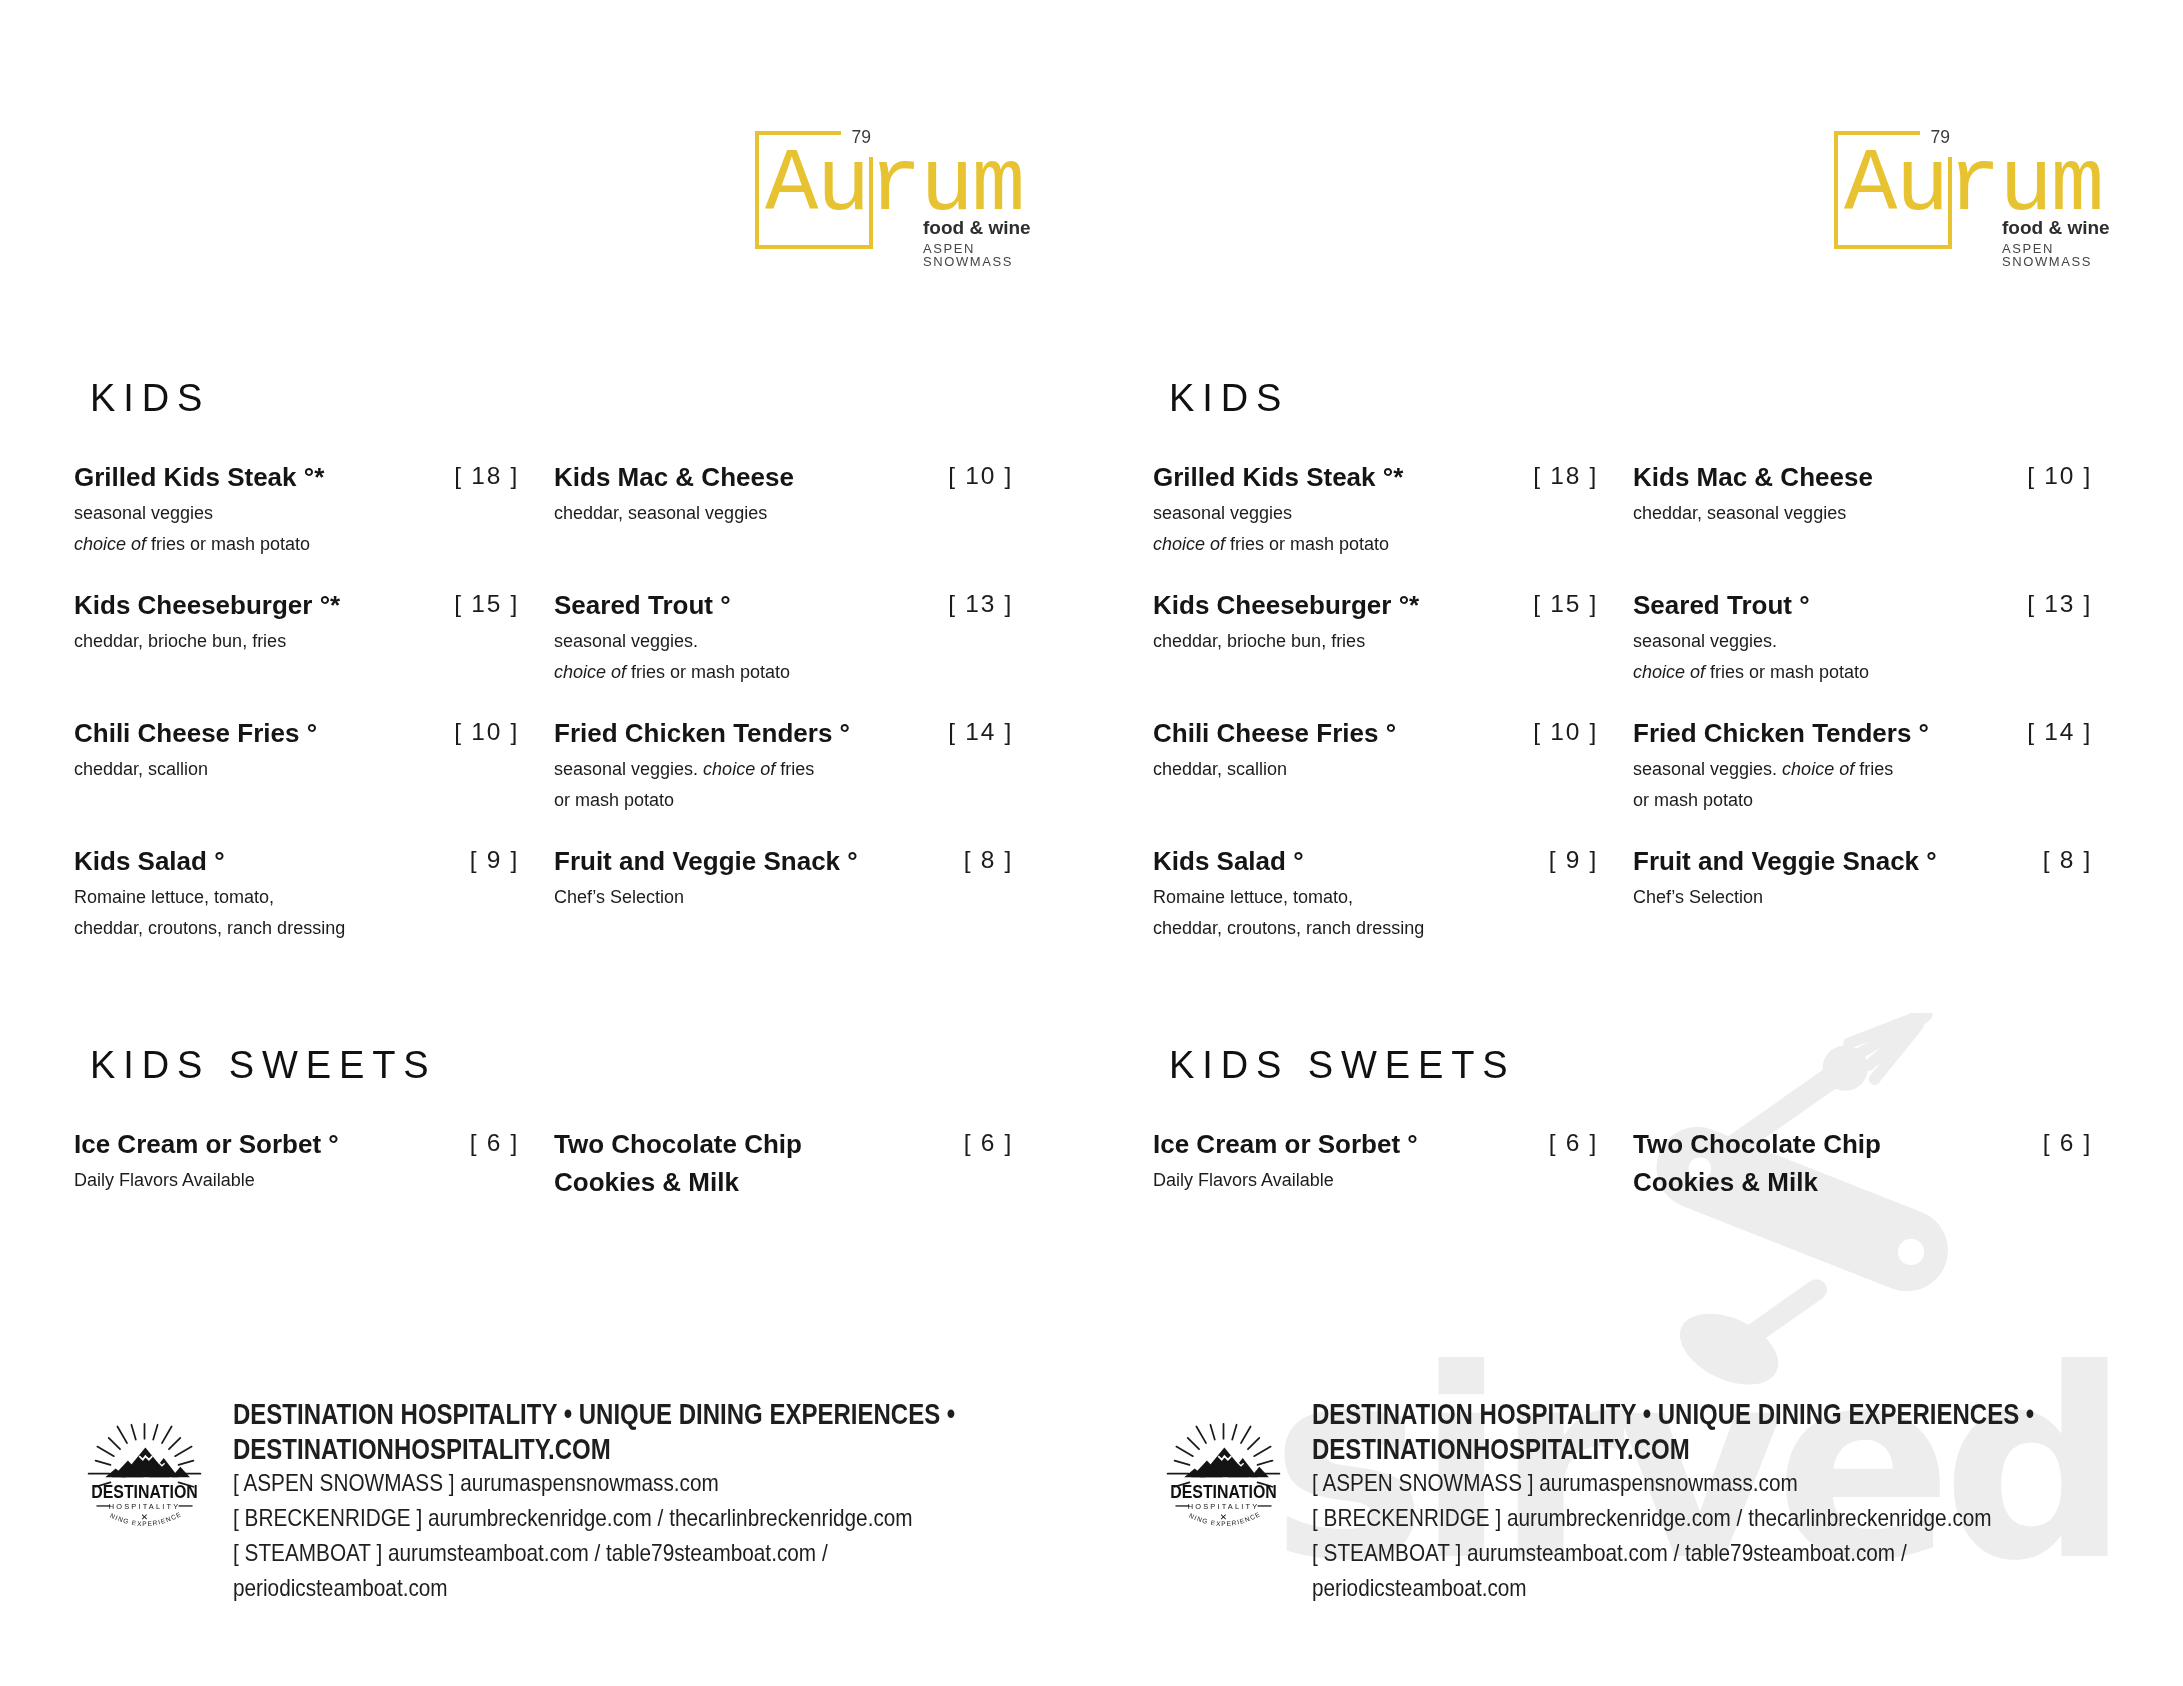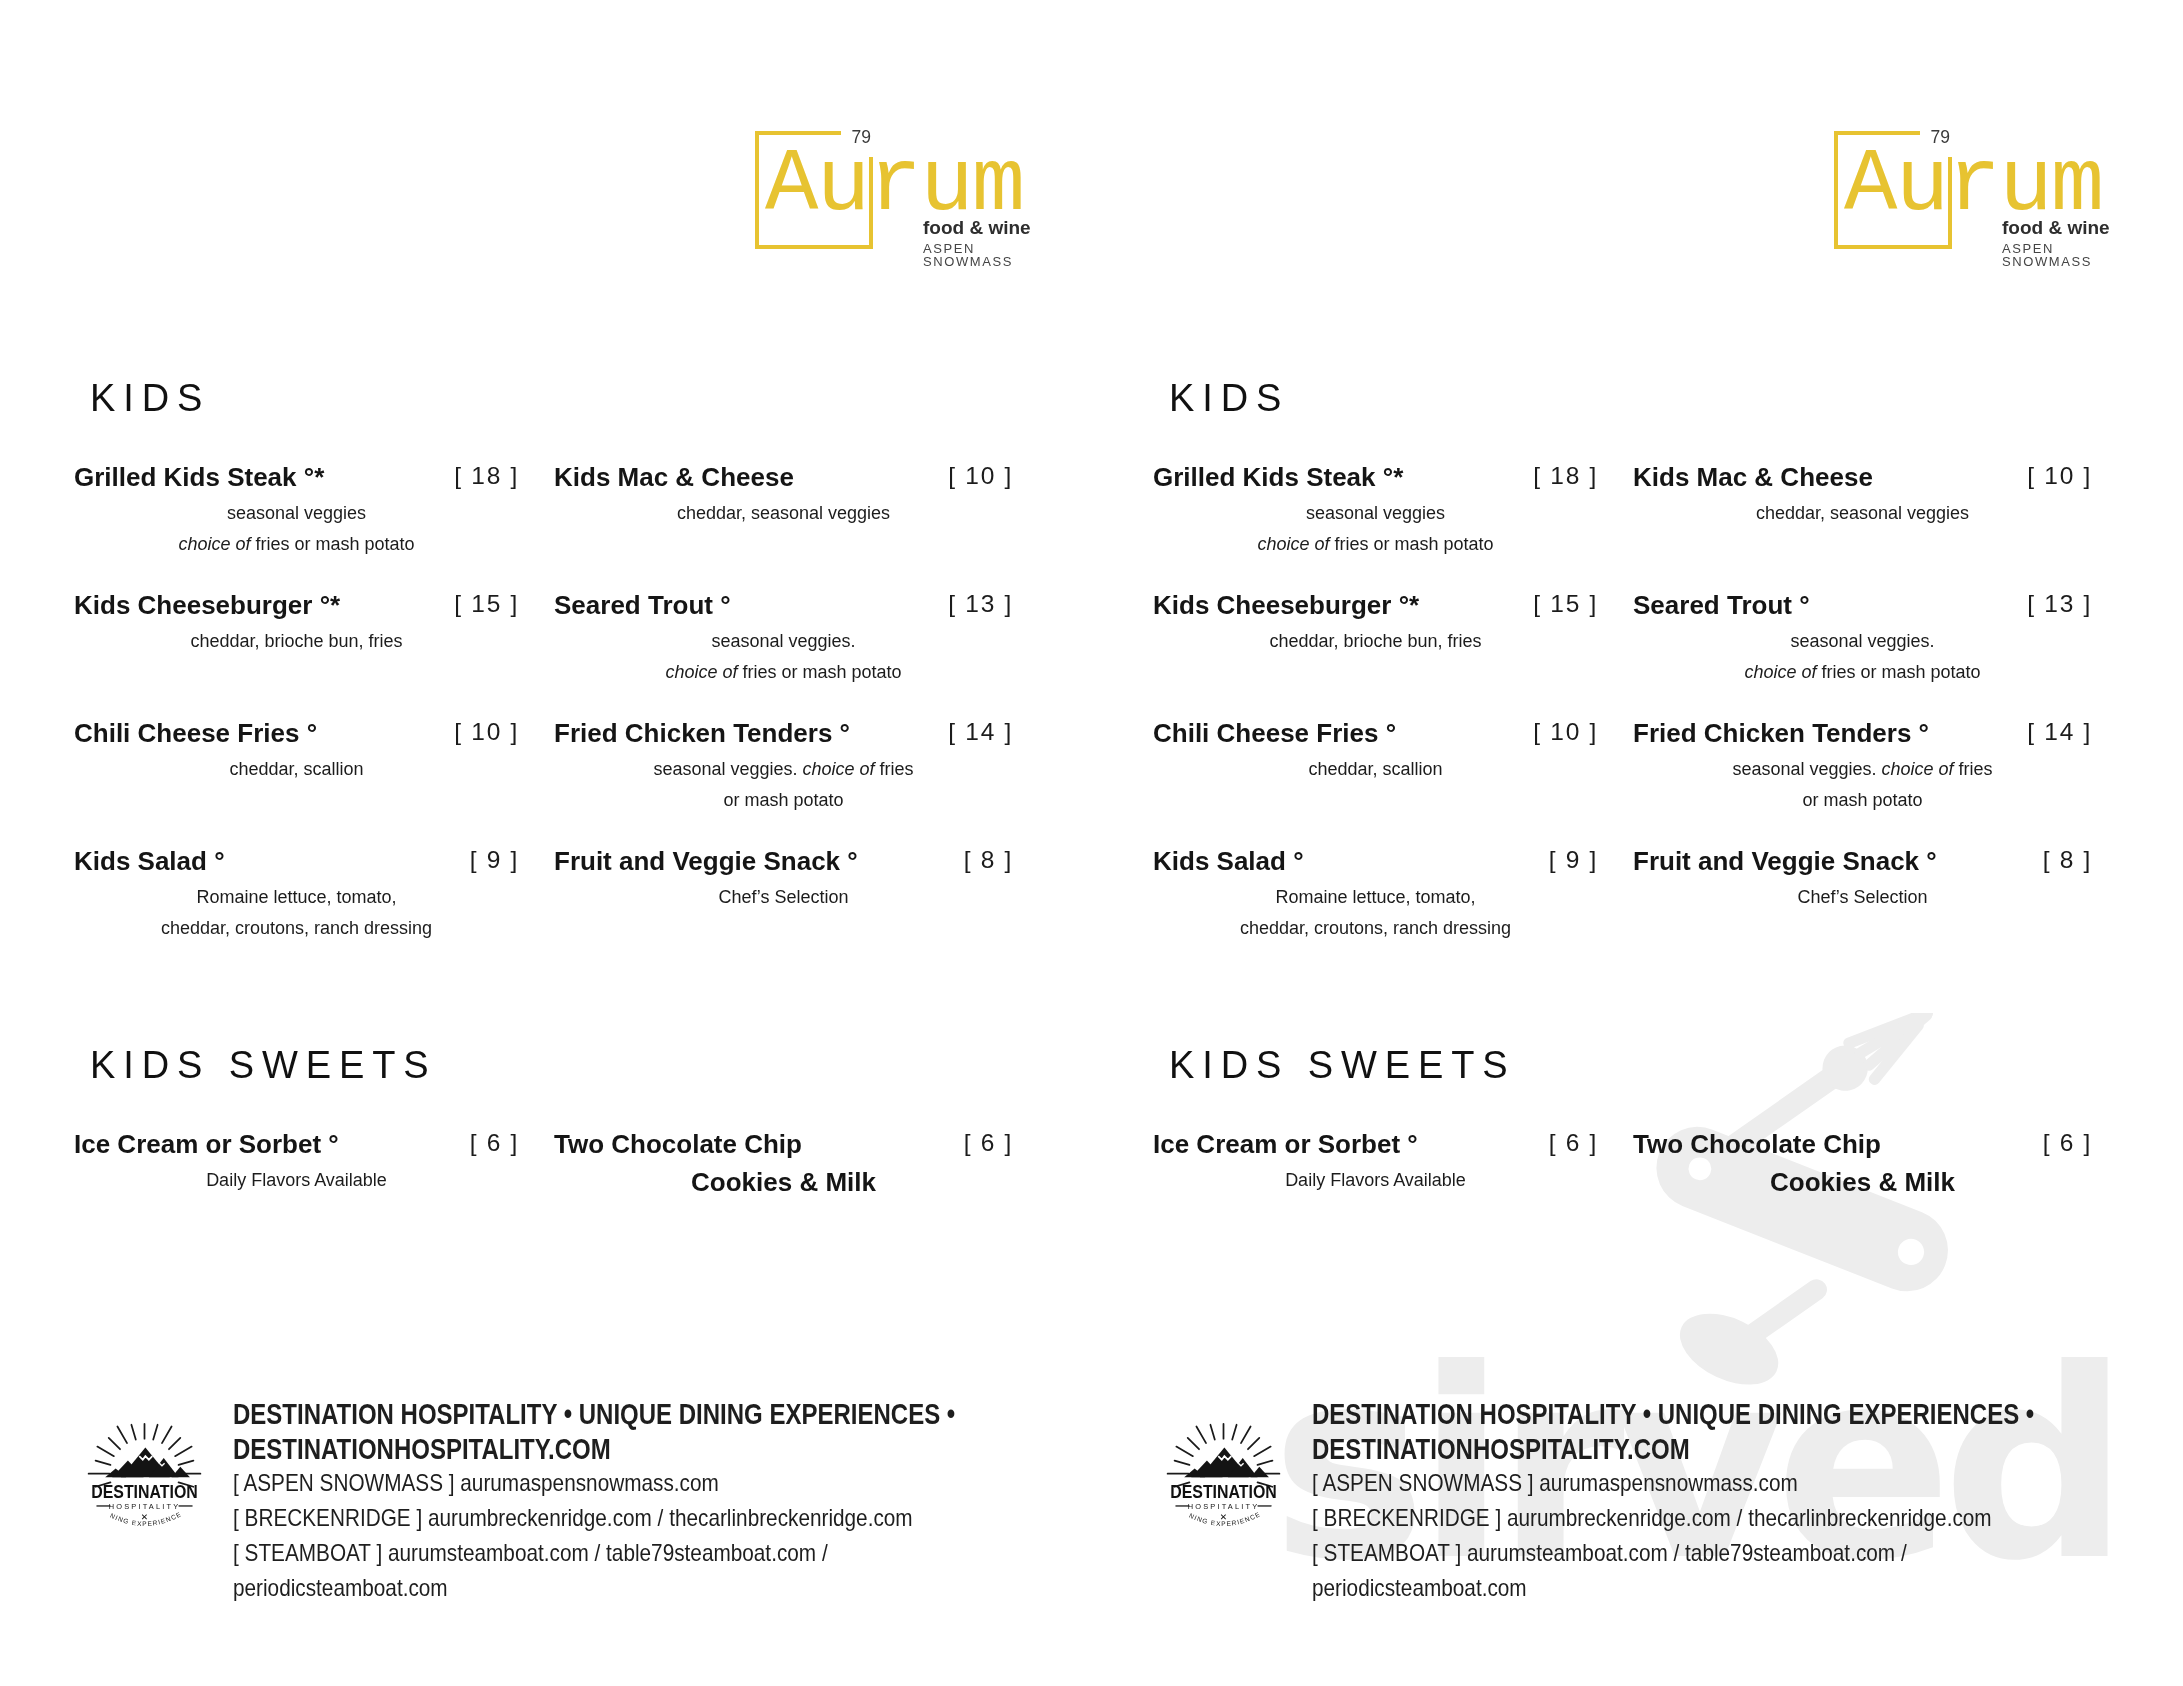--- a/index.html
+++ b/index.html
@@ -28,21 +28,21 @@
   .food-wine{font-size:19px;font-weight:600;color:#2e2e2e;line-height:1;}
   .aspen{font-size:13px;letter-spacing:1.6px;color:#454545;margin-top:5.2px;line-height:1;}
   
   .section-heading{margin:16px;font-size:38px;font-weight:400;letter-spacing:7.9px;
                    line-height:1;color:#111;}
   .heading-kids{margin-top:121px;}
   .heading-sweets{margin-top:72px;}
   .cols{margin-top:45px;display:flex;}
   .col{width:445px;}
   .col + .col{margin-left:35px;width:459px;}
-  .item{height:128px;text-align:center;}
+  .item{height:128px;}
   .cols-sweets .item{height:105px;}
   .item-head{display:flex;justify-content:space-between;align-items:flex-start;}
   .item-title{font-size:26px;font-weight:700;line-height:30px;white-space:nowrap;color:#151515;}
   .item-title2{margin-top:7.9px;}
   .item-price{font-size:24.5px;letter-spacing:1.7px;color:#1c1c1c;flex:none;}
   .item-desc{margin-top:6px;font-size:18px;line-height:31px;white-space:nowrap;color:#1c1c1c;}
   .item-desc .it{font-style:italic;}
   
   .panel-footer{position:absolute;top:1392px;left:0;width:1048px;display:flex;align-items:flex-start;}
   .dest-logo{width:131px;height:131px;margin-left:5.2px;margin-top:31px;flex:none;}

